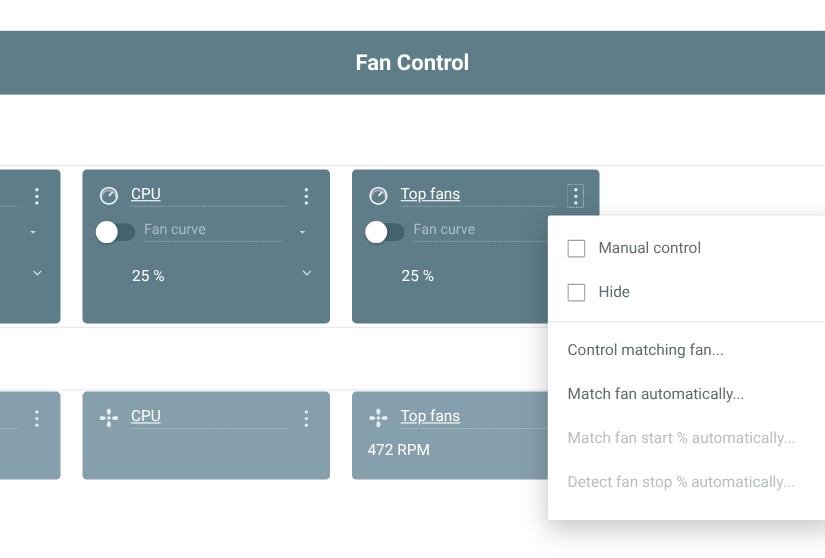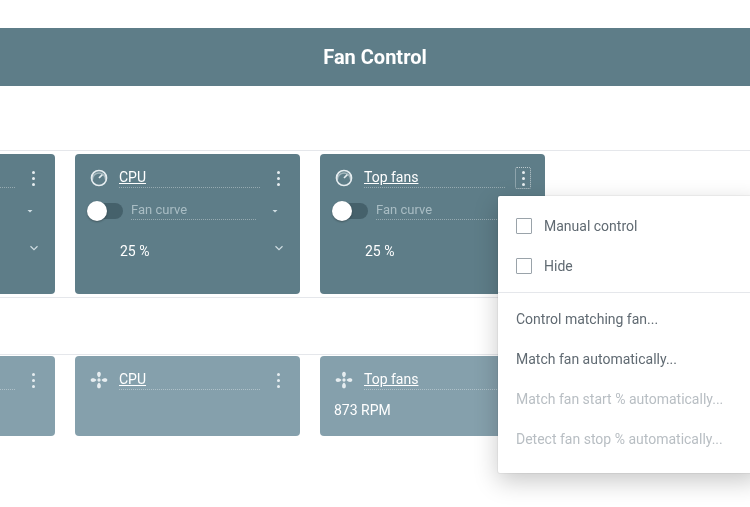--- a/index.html
+++ b/index.html
@@ -266,21 +266,21 @@
             <path d="M12 2c3 0 3 5 0 7-3-2-3-7 0-7zM22 12c0 3-5 3-7 0 2-3 7-3 7 0zM12 22c-3 0-3-5 0-7 3 2 3 7 0 7zM2 12c0-3 5-3 7 0-2 3-7 3-7 0z"></path>
           </svg>
       </span>
       <span class="card-title">Top fans</span>
       <span class="menu-dots">
           <span></span>
           <span></span>
           <span></span>
         </span>
     </div>
-    <div class="rpm">873 RPM</div>
+    <div class="rpm">472 RPM</div>
   </div>
 
 </div>
 
 <div class="context-menu">
   <div class="cm-item">
     <span class="checkbox"></span>
     <span>Manual control</span>
   </div>
   <div class="cm-item">

